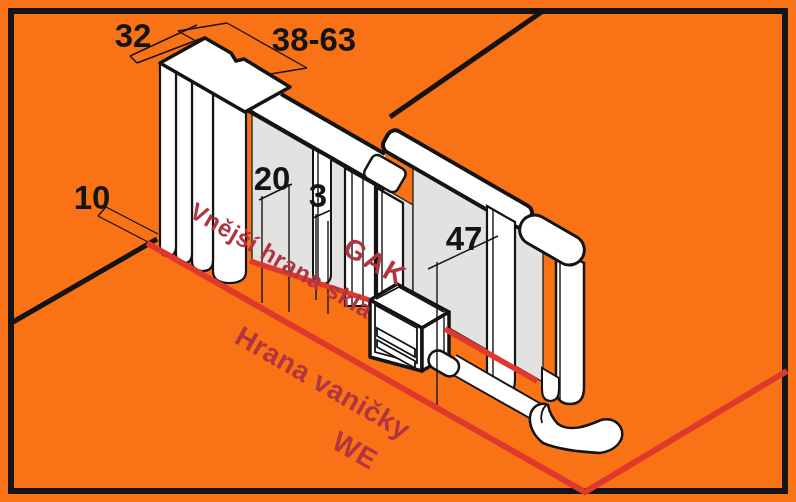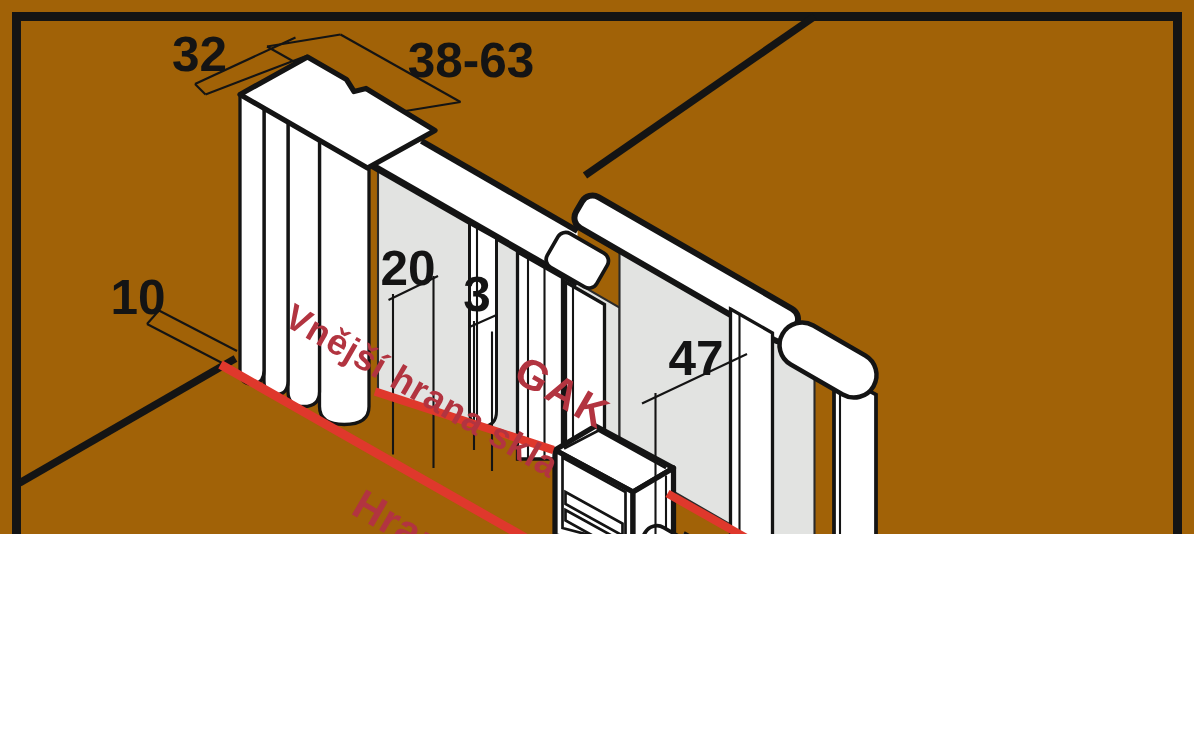--- a/index.html
+++ b/index.html
@@ -1,16 +1,16 @@
 <!DOCTYPE html>
 <html><head>
 <meta charset="utf-8">
 <style>
   html,body{margin:0;padding:0;background:#ffffff;}
-  .stage{position:relative;width:796px;height:356px;background:#a16207;font-family:"Liberation Sans",sans-serif;}
+  .stage{position:relative;width:796px;height:502px;background:#f97316;font-family:"Liberation Sans",sans-serif;}
   svg{display:block;}
   .ln{stroke:#141414;fill:none;}
   .thin{stroke:#141414;stroke-width:1.4;fill:none;}
   .part{fill:#ffffff;stroke:#141414;}
   .glass{fill:#e2e3e1;stroke:#2a2a2a;stroke-width:1.4;}
   .redline{stroke:#df382c;fill:none;}
   .dim-text{font-family:"Liberation Sans",sans-serif;font-weight:bold;font-size:33px;fill:#141414;text-anchor:middle;}
   .red-text{font-family:"Liberation Sans",sans-serif;font-weight:bold;fill:#b23440;}
 </style>
 </head>

